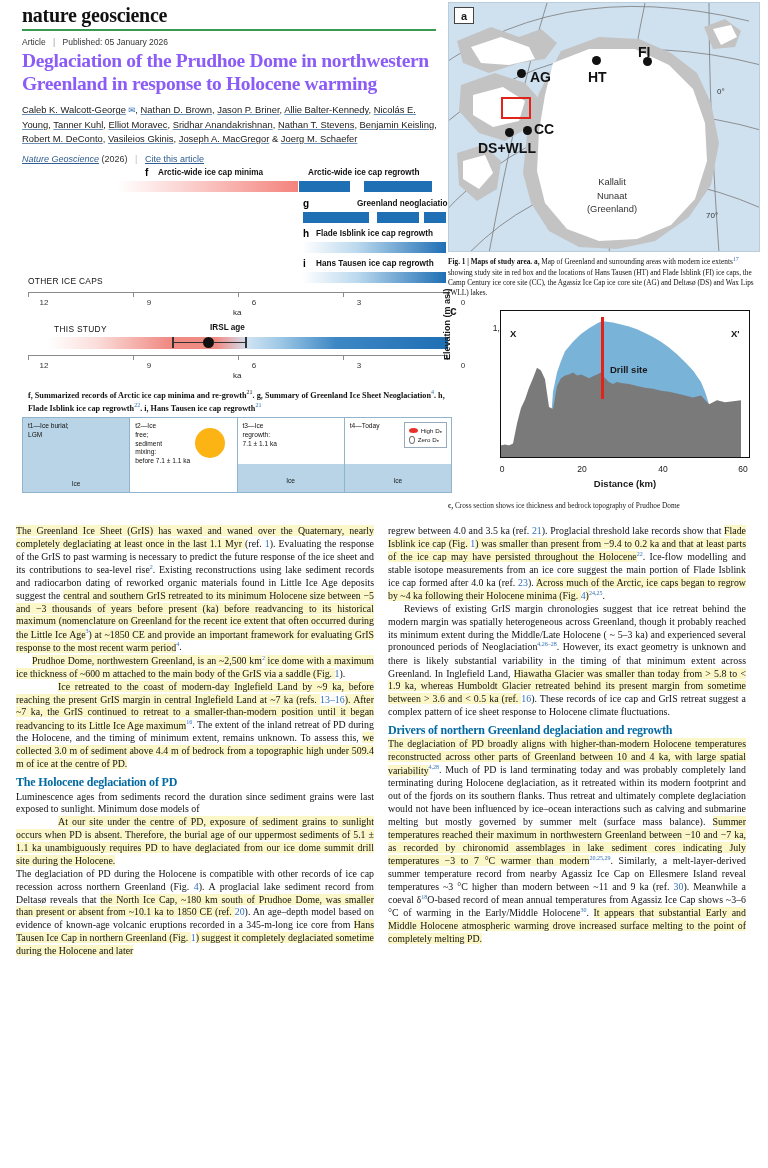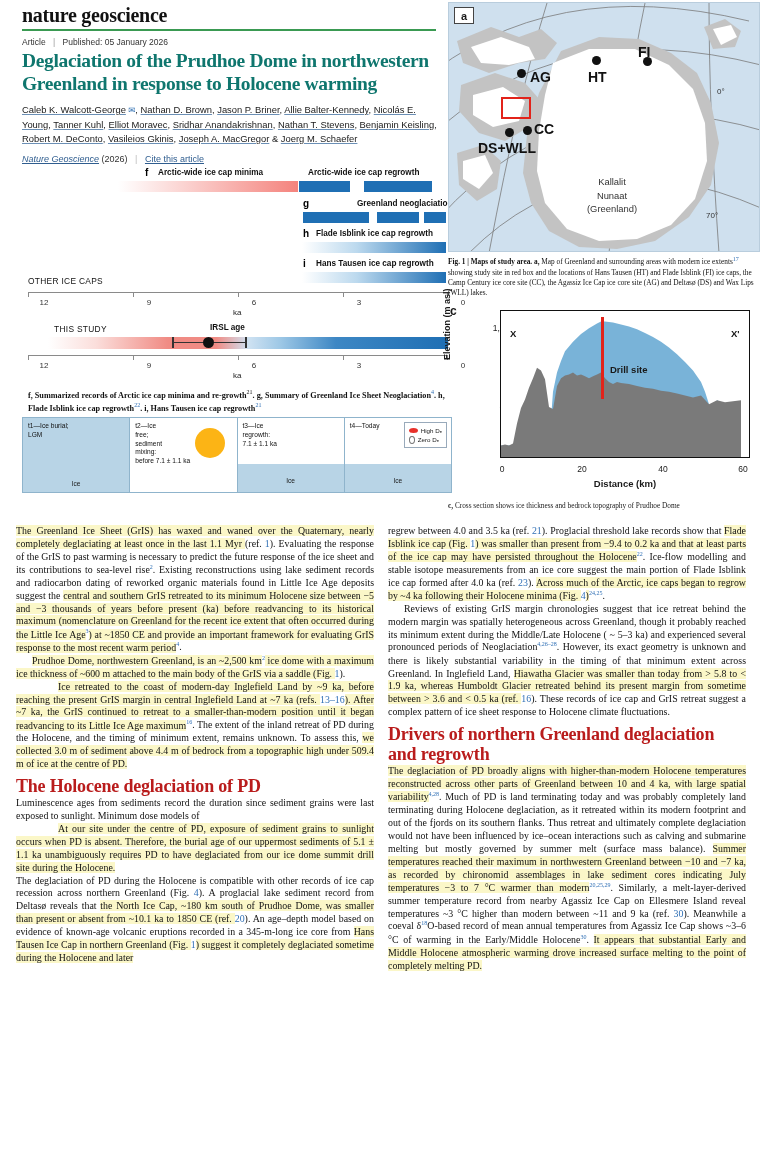--- a/index.html
+++ b/index.html
@@ -33,21 +33,21 @@
   .artline { font-family: "Liberation Sans", sans-serif; font-size: 8.5px; color: #333; margin-bottom: 2px; }
   .artline .sep { color: #999; margin: 0 5px; }
 
   h1.title {
     font-family: "Liberation Serif", serif;
     font-size: 19.5px;
     font-weight: bold;
     line-height: 1.18;
     margin: 1px 0 8px 0;
     letter-spacing: -0.35px;
-    color: #0f766e;
+    color: #8b5cf6;
     width: 420px;
   }
 
   .authors { width: 420px; line-height: 1.55; font-size: 9.4px; font-family: "Liberation Sans", sans-serif; color: #222; }
   .authors a { color: #1a1a1a; text-decoration: underline; text-decoration-color: #6b8fb5; }
   .envelope { font-size: 8.5px; color: #2b6cb0; }
 
   .cite-line { margin-top: 7px; font-size: 9px; font-family: "Liberation Sans", sans-serif; }
   .cite-line .journal { font-style: italic; color: #2f5d8f; text-decoration: underline; }
   .cite-line .yr { color: #333; }
@@ -170,21 +170,21 @@
     line-height: 1.30;
     text-align: justify;
     margin: 0 0 0 0;
     color: #111;
     -webkit-hyphens: auto; hyphens: auto;
   }
   .col p.indent { text-indent: 16px; }
   .col p.indent2 { text-indent: 42px; }
   .col h2 {
     font-family: "Liberation Serif", serif;
-    font-size: 18px; font-weight: bold; color: #b91c1c;
+    font-size: 12px; font-weight: bold; color: #0369a1;
     margin: 5px 0 1px 0; line-height: 1.12; letter-spacing: -0.2px;
   }
   .hl { background: #fbf7c8; }
   .col .rf { color: #2f6fb5; }
 </style>
 </head>
 <body>
 
 <div class="top-area">
 

